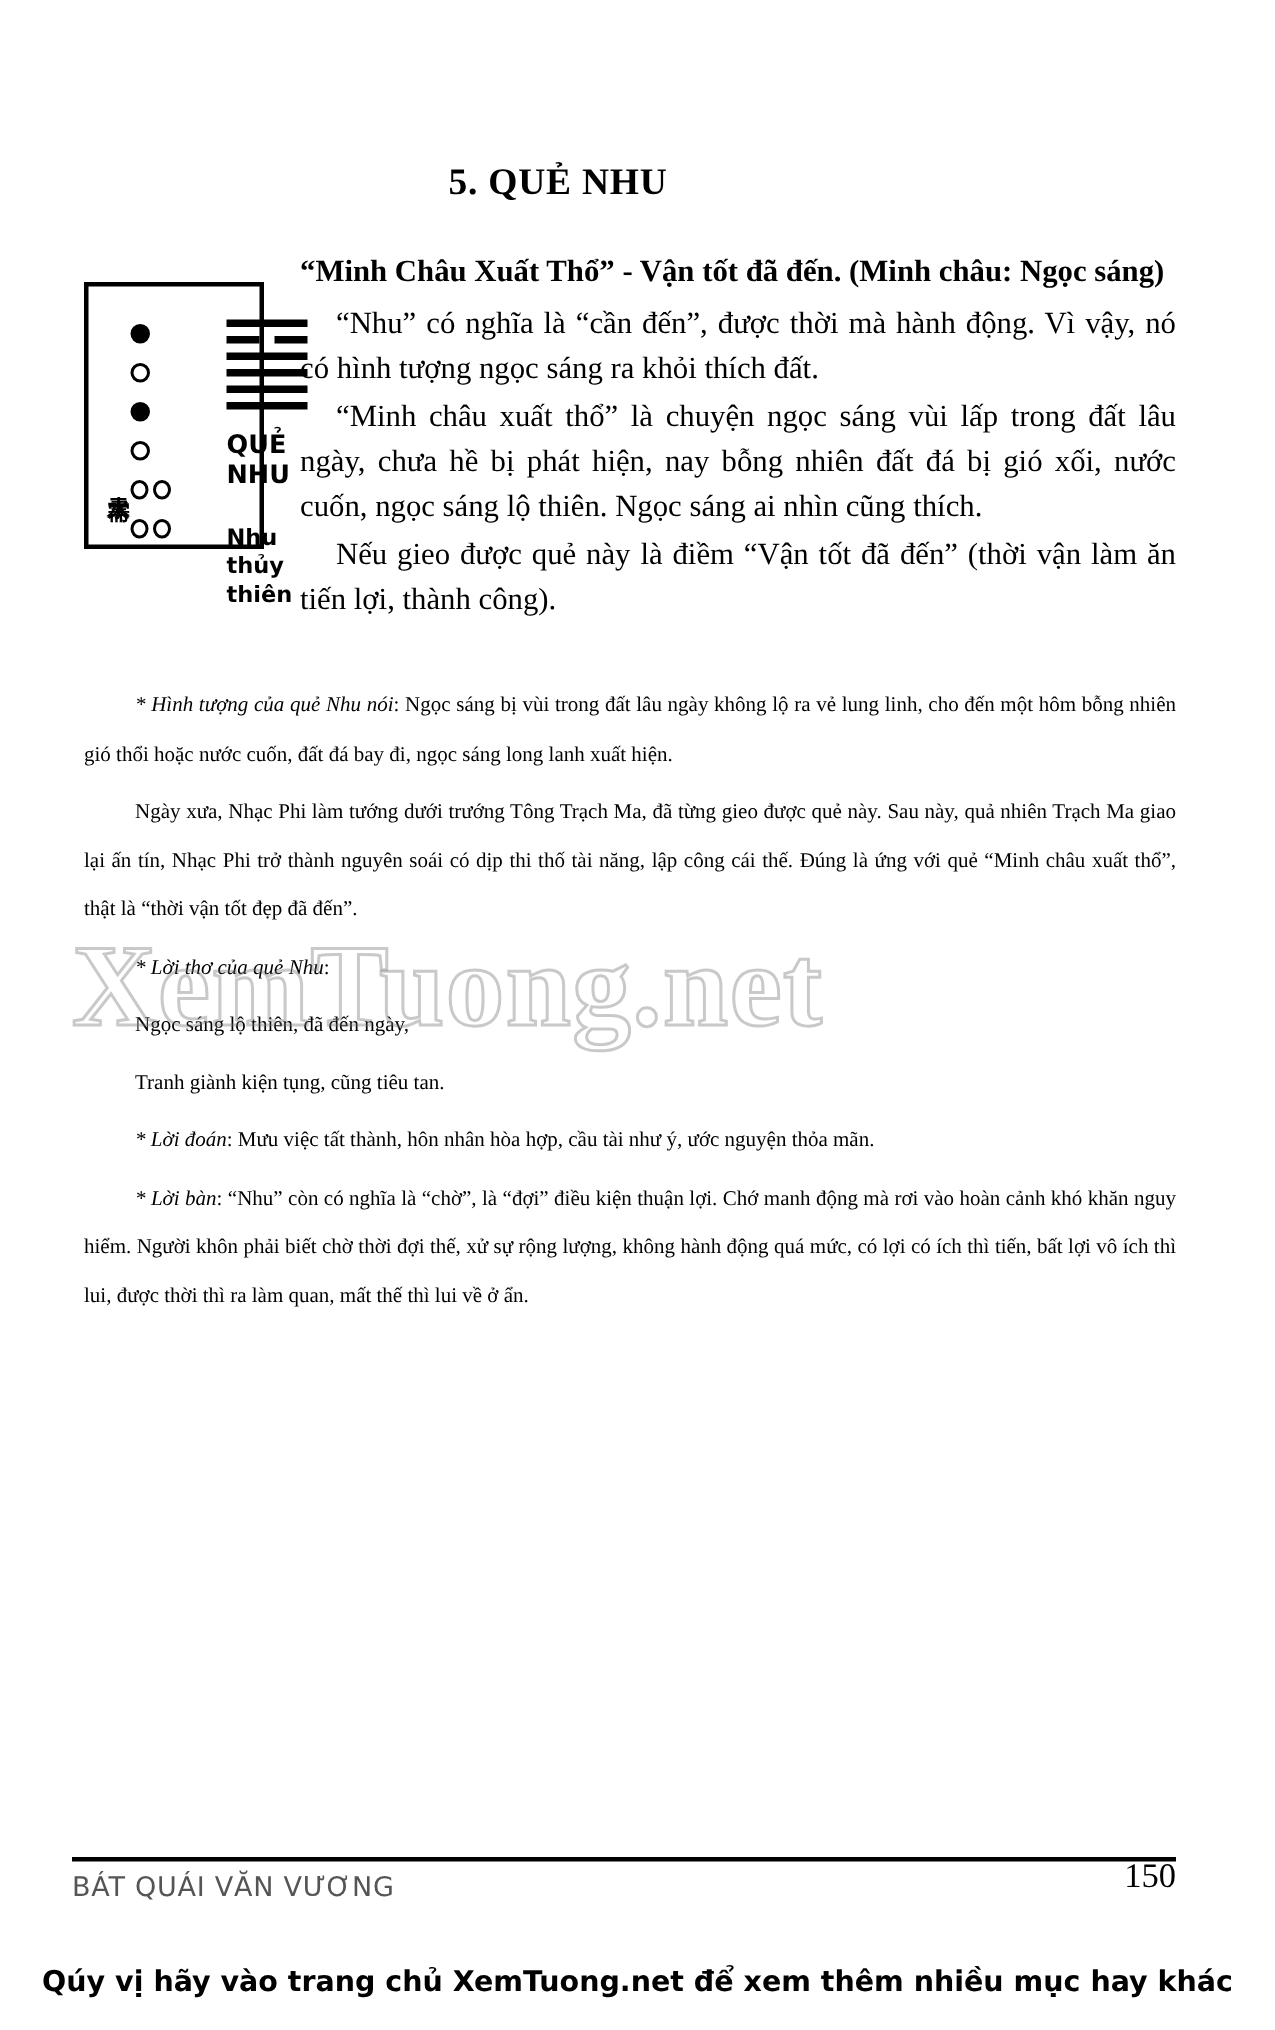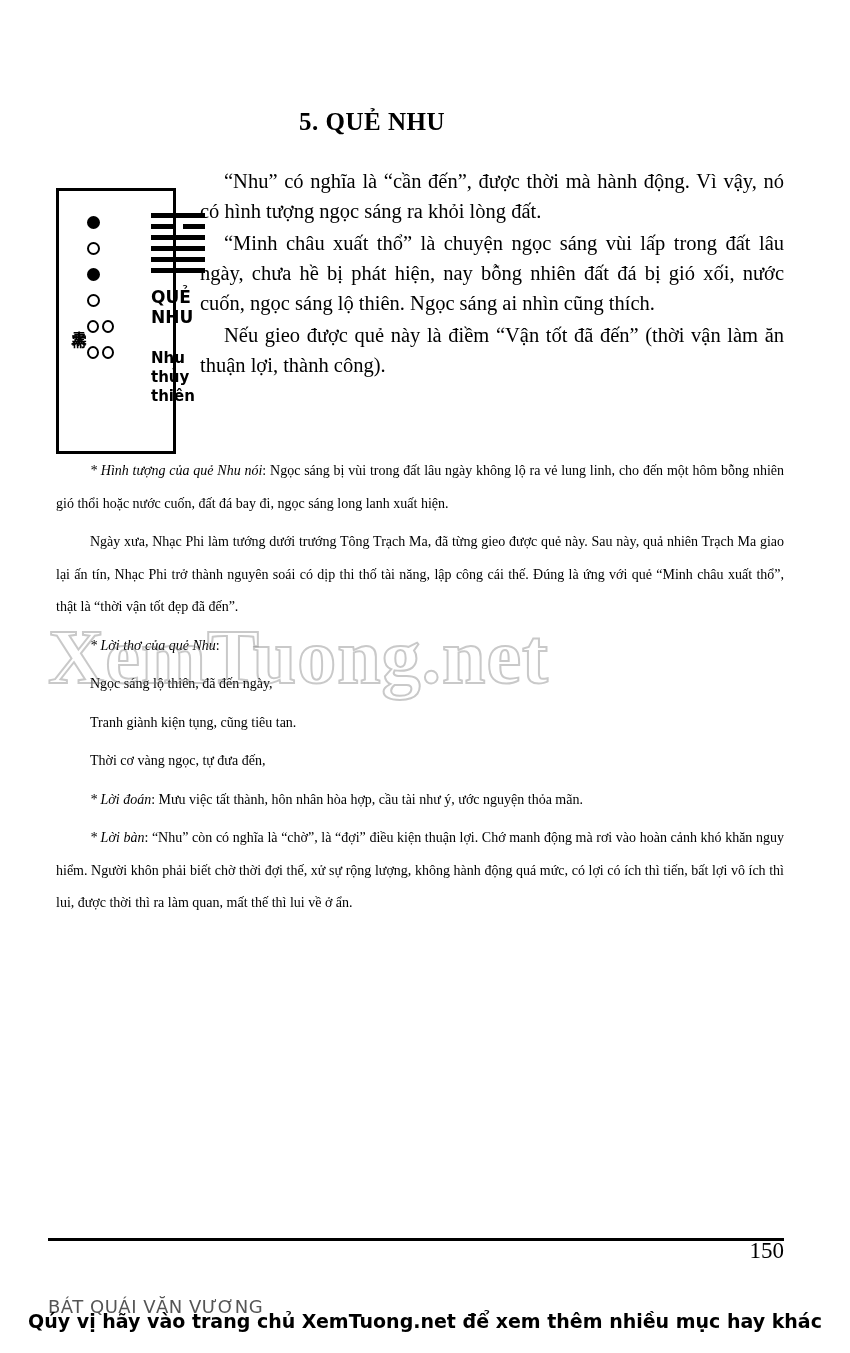--- a/index.html
+++ b/index.html
@@ -32,21 +32,21 @@
     font-size: 25px;
     letter-spacing: 0.5px;
   }
 
   
   .hex-box {
     position: absolute;
     left: 56px;
     top: 188px;
     width: 120px;
-    height: 266px;
+    height: 178px;
     border: 3px solid #000;
     box-sizing: border-box;
   }
   .hex-inner {
     position: relative;
     width: 100%;
     height: 100%;
   }
   
   .hex-vert {
@@ -195,21 +195,20 @@
     background: #000;
   }
   .footer-left {
     position: absolute;
     left: 48px;
     top: 1248px;
     font-family: "DejaVu Sans", sans-serif;
     font-size: 18px;
     letter-spacing: 0.5px;
     color: #555;
-    margin-top: 48px;
   }
   .footer-right {
     position: absolute;
     right: 66px;
     top: 1238px;
     font-family: "Liberation Serif", serif;
     font-size: 23px;
   }
   .bottom-banner {
     position: absolute;
@@ -272,35 +271,35 @@
 
       <div class="hex-sub">
         <div>Nhu</div>
         <div>thủy</div>
         <div>thiên</div>
       </div>
     </div>
   </div>
 
   <div class="col-right">
-    <p class="para">“Nhu” có nghĩa là “cần đến”, được thời mà hành động. Vì vậy, nó có hình tượng ngọc sáng ra khỏi lòng đất.</p>
+    <p class="lead">“Minh Châu Xuất Thổ” - Vận tốt đã đến. (Minh châu: Ngọc sáng)</p>
+    <p class="para">“Nhu” có nghĩa là “cần đến”, được thời mà hành động. Vì vậy, nó có hình tượng ngọc sáng ra khỏi thích đất.</p>
     <p class="para">“Minh châu xuất thổ” là chuyện ngọc sáng vùi lấp trong đất lâu ngày, chưa hề bị phát hiện, nay bỗng nhiên đất đá bị gió xối, nước cuốn, ngọc sáng lộ thiên. Ngọc sáng ai nhìn cũng thích.</p>
-    <p class="para">Nếu gieo được quẻ này là điềm “Vận tốt đã đến” (thời vận làm ăn thuận lợi, thành công).</p>
+    <p class="para">Nếu gieo được quẻ này là điềm “Vận tốt đã đến” (thời vận làm ăn tiến lợi, thành công).</p>
   </div>
 
   <div class="body-text">
     <p class="ind"><span class="it">* Hình tượng của quẻ Nhu nói</span><span>: Ngọc sáng bị vùi trong đất lâu ngày không lộ ra vẻ lung linh, cho đến một hôm bỗng nhiên gió thổi hoặc nước cuốn, đất đá bay đi, ngọc sáng long lanh xuất hiện.</span></p>
 
     <p class="ind">Ngày xưa, Nhạc Phi làm tướng dưới trướng Tông Trạch Ma, đã từng gieo được quẻ này. Sau này, quả nhiên Trạch Ma giao lại ấn tín, Nhạc Phi trở thành nguyên soái có dịp thi thố tài năng, lập công cái thế. Đúng là ứng với quẻ “Minh châu xuất thổ”, thật là “thời vận tốt đẹp đã đến”.</p>
 
     <p class="ind"><span class="it">* Lời thơ của quẻ Nhu</span><span>:</span></p>
 
     <p class="verse">Ngọc sáng lộ thiên, đã đến ngày,</p>
     <p class="verse">Tranh giành kiện tụng, cũng tiêu tan.</p>
-    <p class="verse">Thời cơ vàng ngọc, tự đưa đến,</p>
 
     <p class="ind"><span class="it">* Lời đoán</span><span>: Mưu việc tất thành, hôn nhân hòa hợp, cầu tài như ý, ước nguyện thỏa mãn.</span></p>
 
     <p class="ind"><span class="it">* Lời bàn</span><span>: “Nhu” còn có nghĩa là “chờ”, là “đợi” điều kiện thuận lợi. Chớ manh động mà rơi vào hoàn cảnh khó khăn nguy hiểm. Người khôn phải biết chờ thời đợi thế, xử sự rộng lượng, không hành động quá mức, có lợi có ích thì tiến, bất lợi vô ích thì lui, được thời thì ra làm quan, mất thế thì lui về ở ẩn.</span></p>
   </div>
 
   <div class="watermark">XemTuong.net</div>
 
   <div class="footer-rule"></div>
   <div class="footer-left">BÁT QUÁI VĂN VƯƠNG</div>

